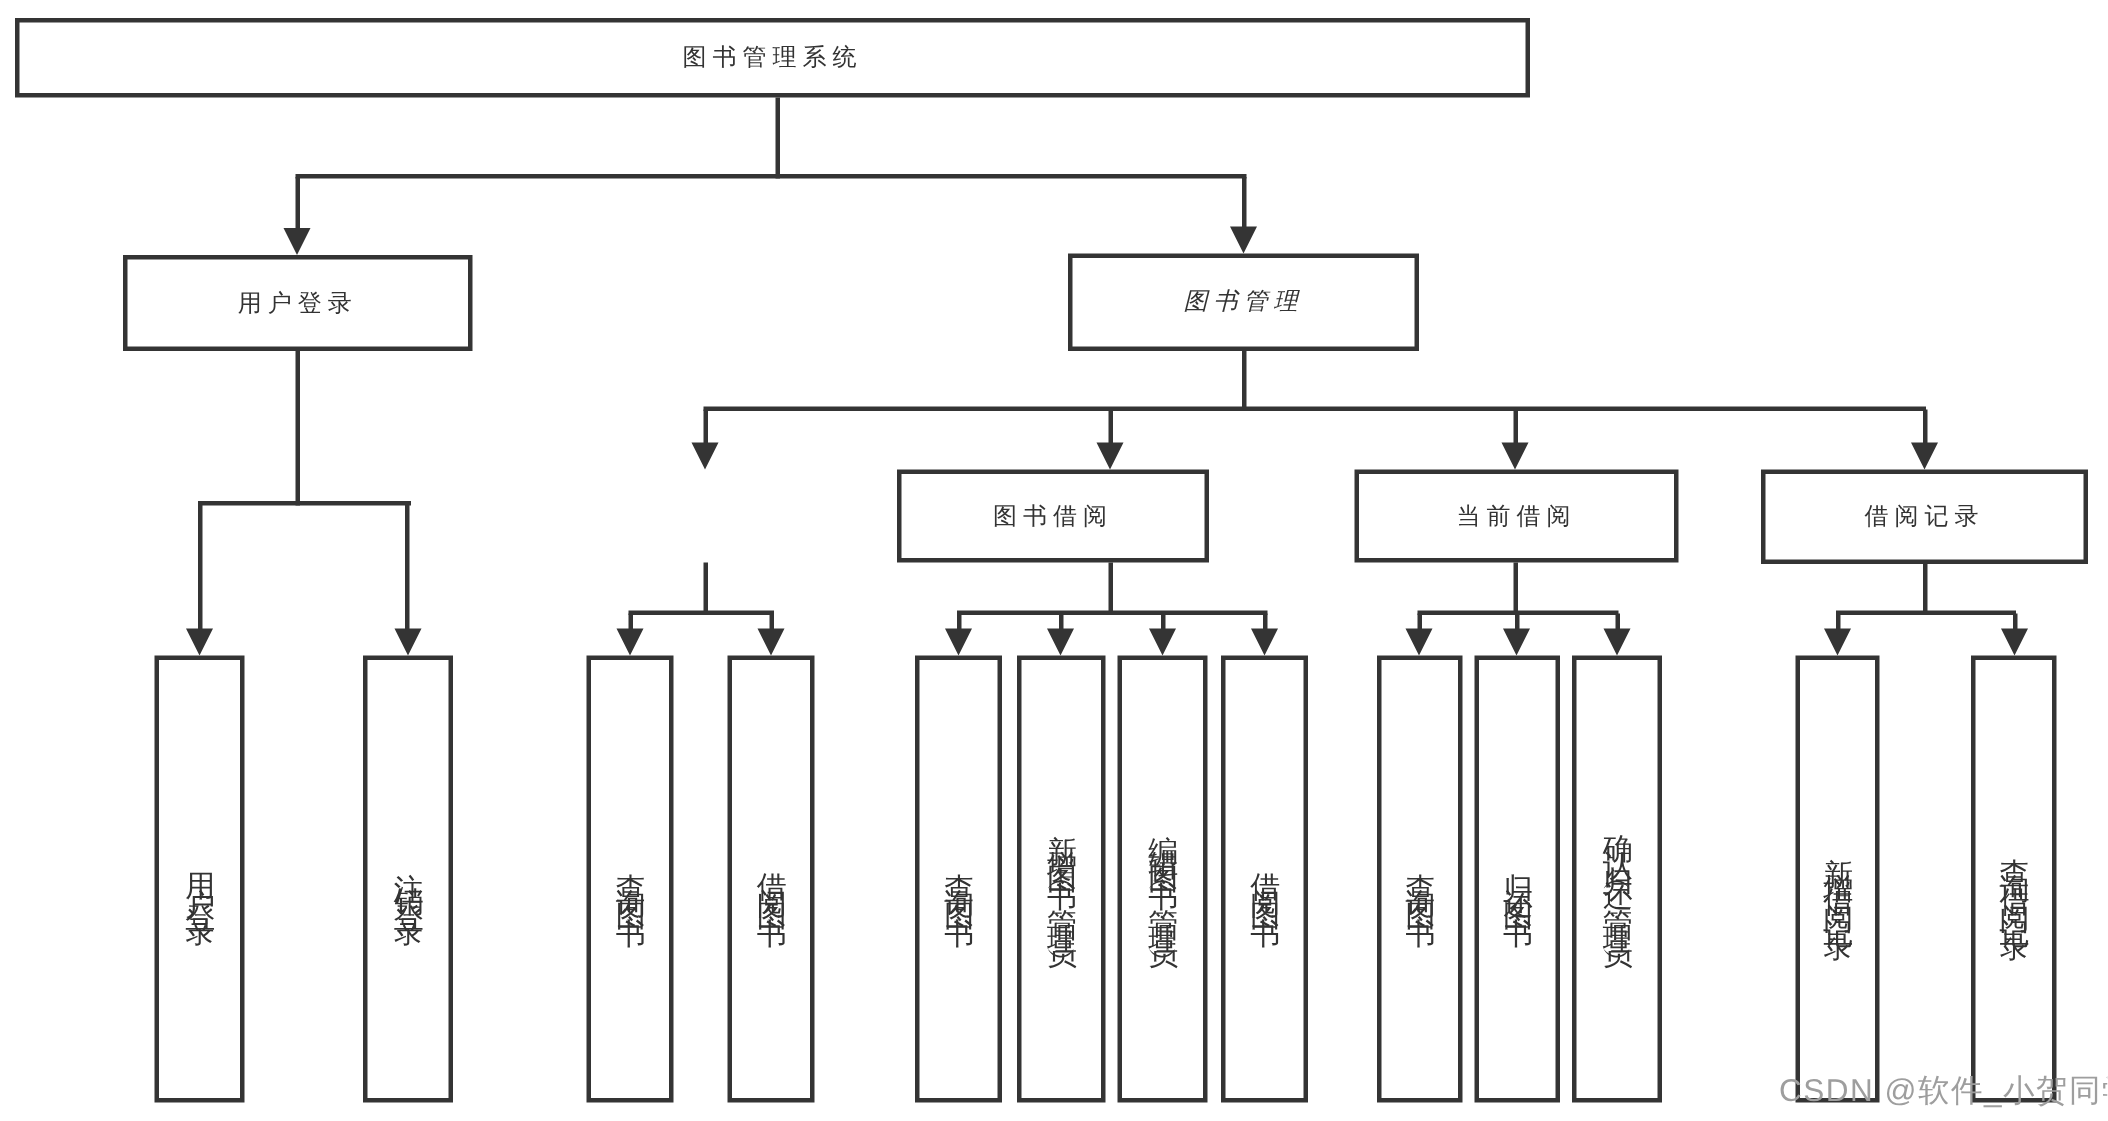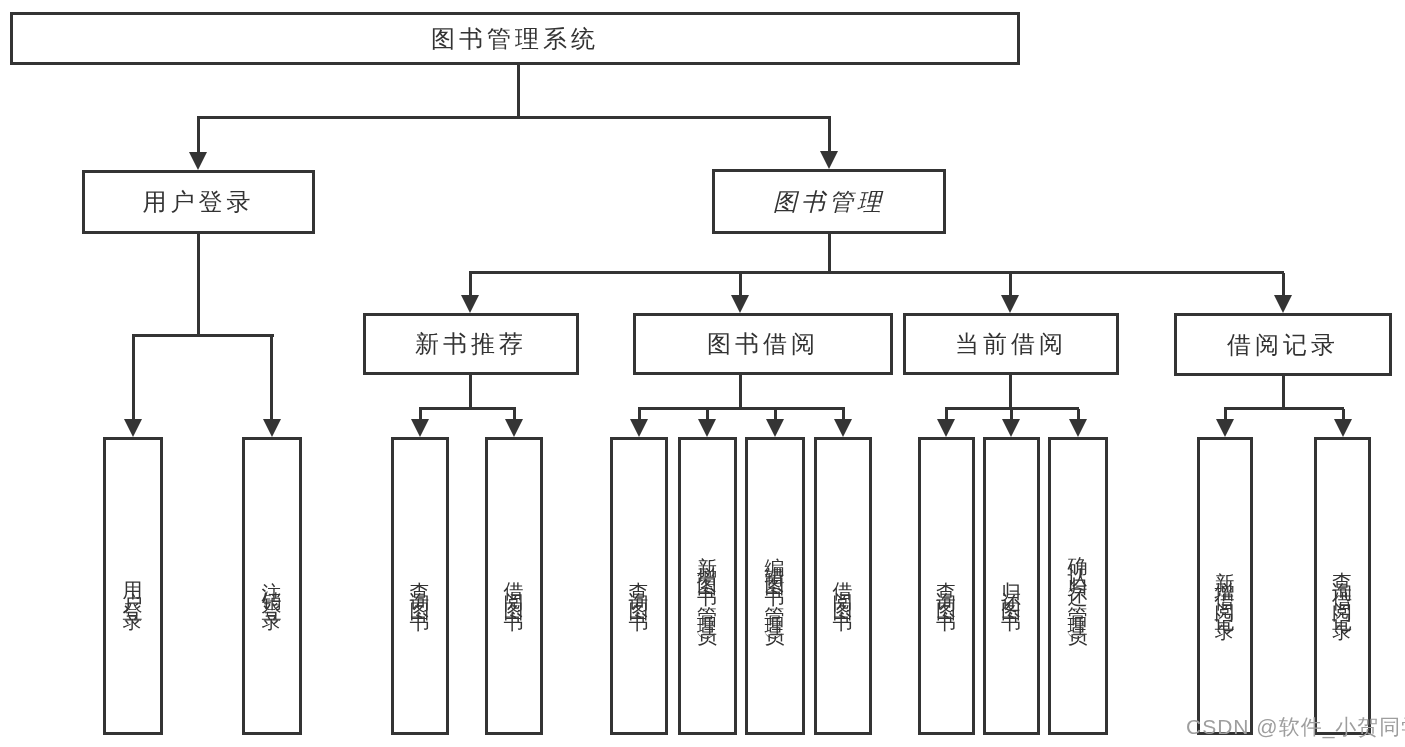--- a/index.html
+++ b/index.html
@@ -16,21 +16,21 @@
     overflow:hidden;
   }
   .box{
     position:absolute;
     box-sizing:border-box;
     border:3px solid var(--line);
     background:#ffffff;
     display:flex;
     align-items:center;
     justify-content:center;
-    font-size:24px;
+    font-size:16px;
     letter-spacing:4px;
     color:var(--text);
     white-space:nowrap;
   }
   .vbox{
     writing-mode:vertical-rl;
     text-orientation:mixed;
     letter-spacing:10px;
     font-size:20px;
     line-height:1;
@@ -59,23 +59,22 @@
 <body>
 
 <div id="stage">
 
   <div class="box" style="left:10px;top:12px;width:1010px;height:53px;">图书管理系统</div>
 
   <div class="box" style="left:82px;top:170px;width:233px;height:64px;">用户登录</div>
 
   <div class="box" style="left:712px;top:169px;width:234px;height:65px;font-style:italic;">图书管理</div>
 
-  <div class="box" style="left:363px;top:313px;width:216px;height:62px;">新书推荐</div>
 
-  <div class="box" style="left:633px;top:313px;width:260px;height:62px;">图书借阅</div>
+  <div class="box" style="left:598px;top:313px;width:208px;height:62px;">图书借阅</div>
 
   <div class="box" style="left:903px;top:313px;width:216px;height:62px;">当前借阅</div>
 
   <div class="box" style="left:1174px;top:313px;width:218px;height:63px;">借阅记录</div>
 
   <div class="box vbox" style="left:103px;top:437px;width:60px;height:298px;">用户登录</div>
 
   <div class="box vbox" style="left:242px;top:437px;width:60px;height:298px;">注销登录</div>
 
   <div class="box vbox" style="left:391px;top:437px;width:58px;height:298px;">查询图书</div>

